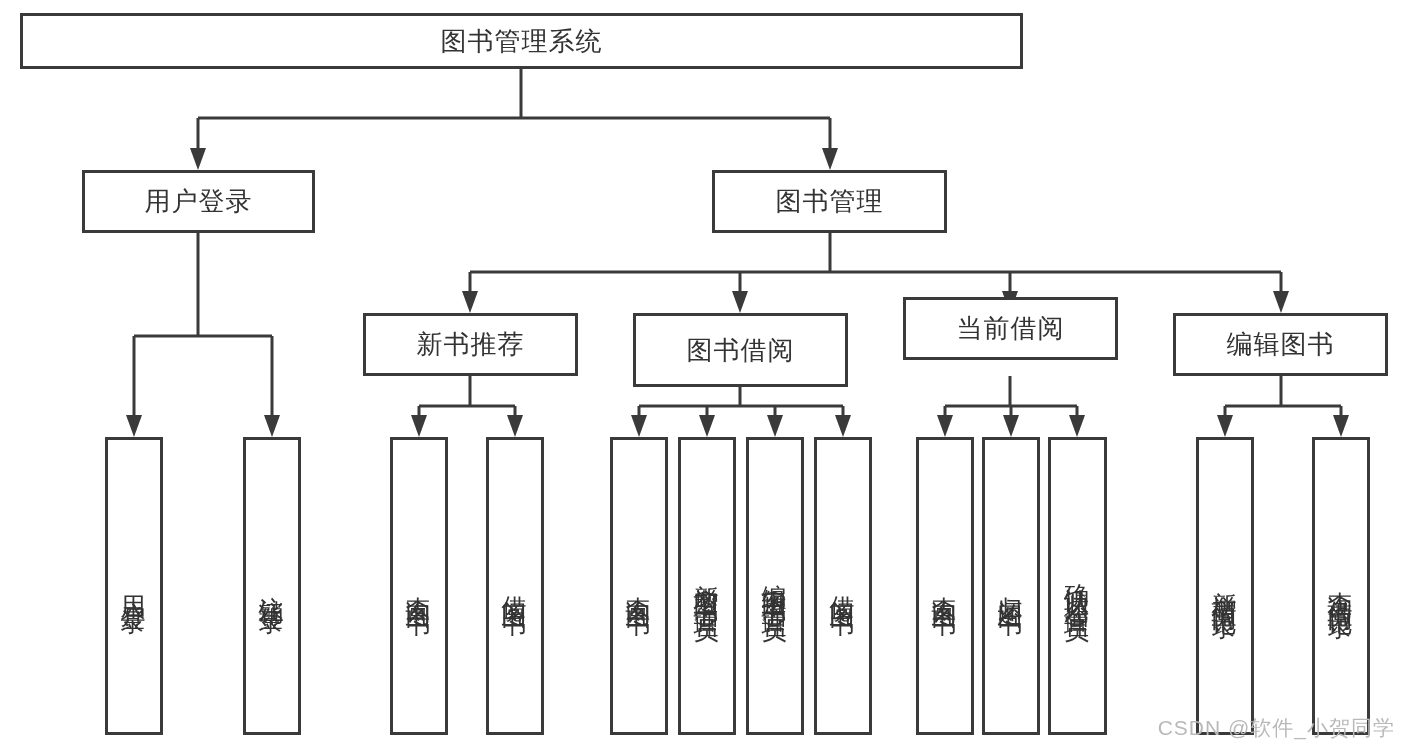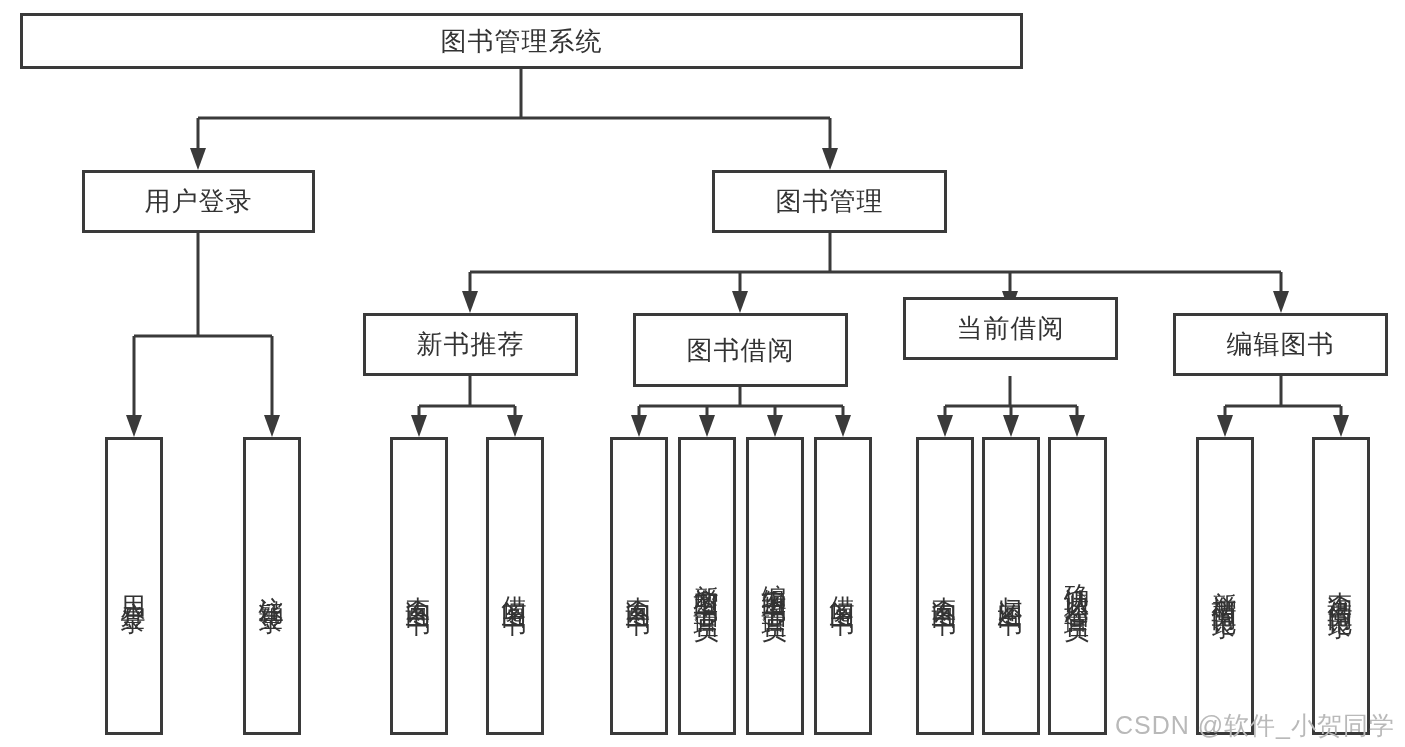--- a/index.html
+++ b/index.html
@@ -32,21 +32,21 @@
   .v-box span{
     writing-mode:vertical-rl;
     text-orientation:mixed;
     font-size:25px;
     letter-spacing:5px;
     white-space:nowrap;
   }
   .watermark{
     position:absolute;
     right:10px;bottom:5px;
-    font-size:25px;
+    font-size:21px;
     letter-spacing:1px;
     color:var(--wm);
     z-index:5;
   }
 </style>
 </head>
 <body>
 
 <div class="canvas">
 

